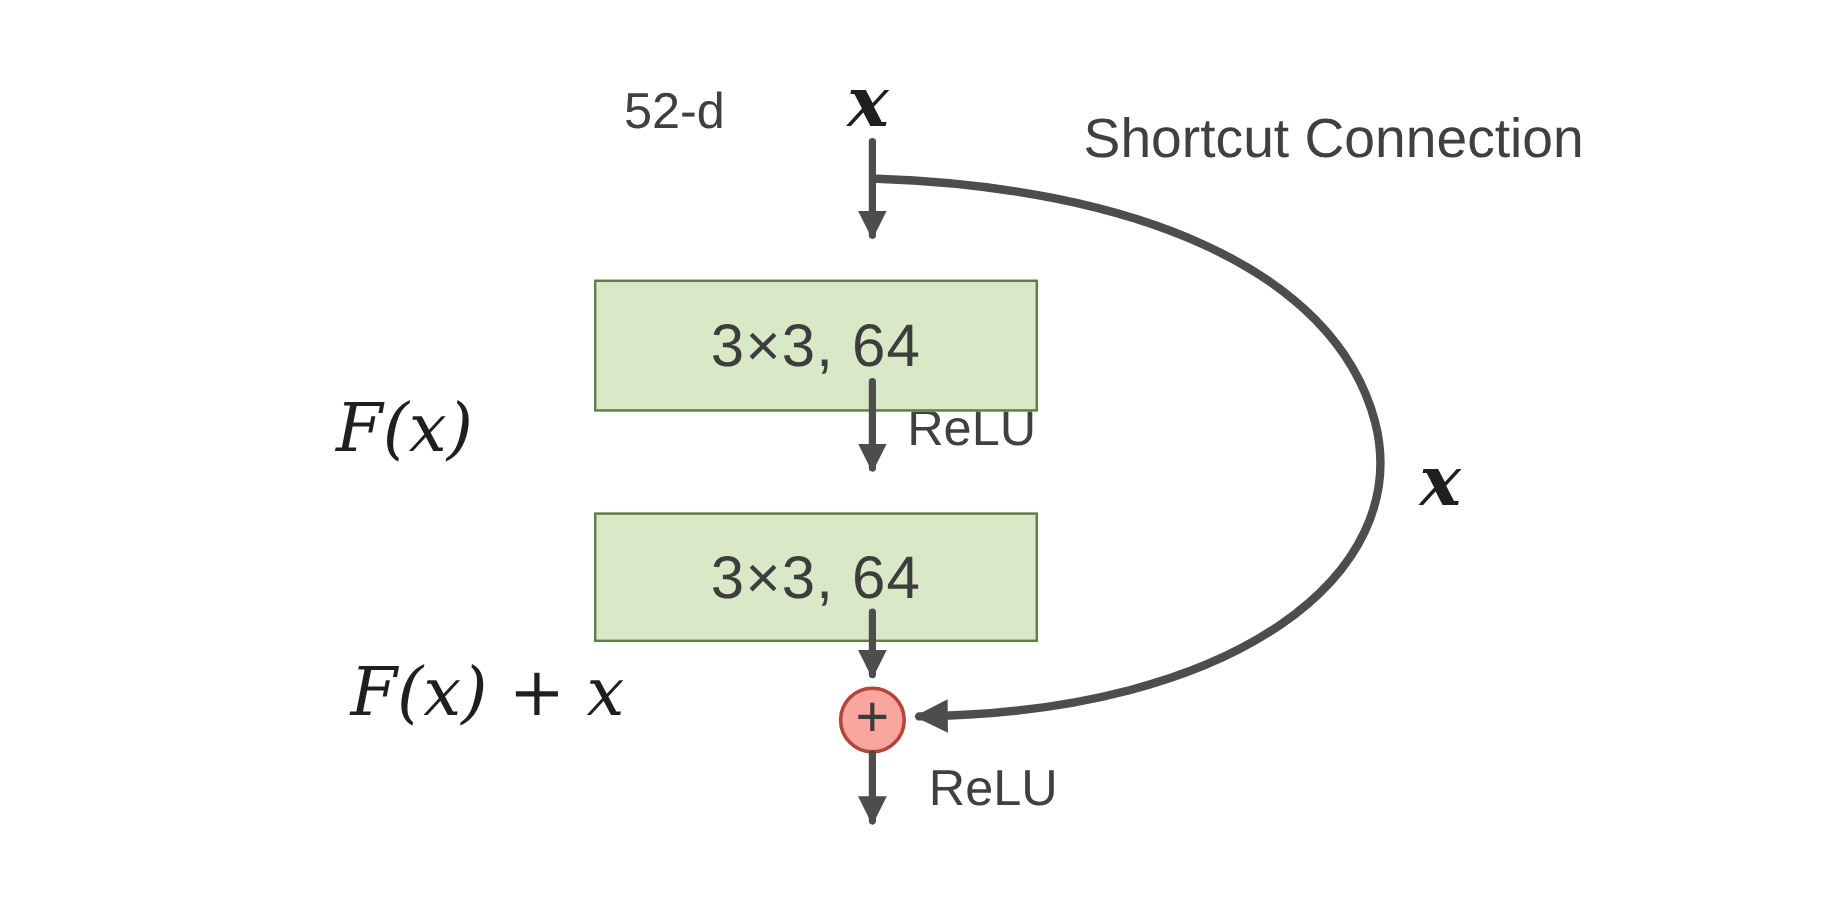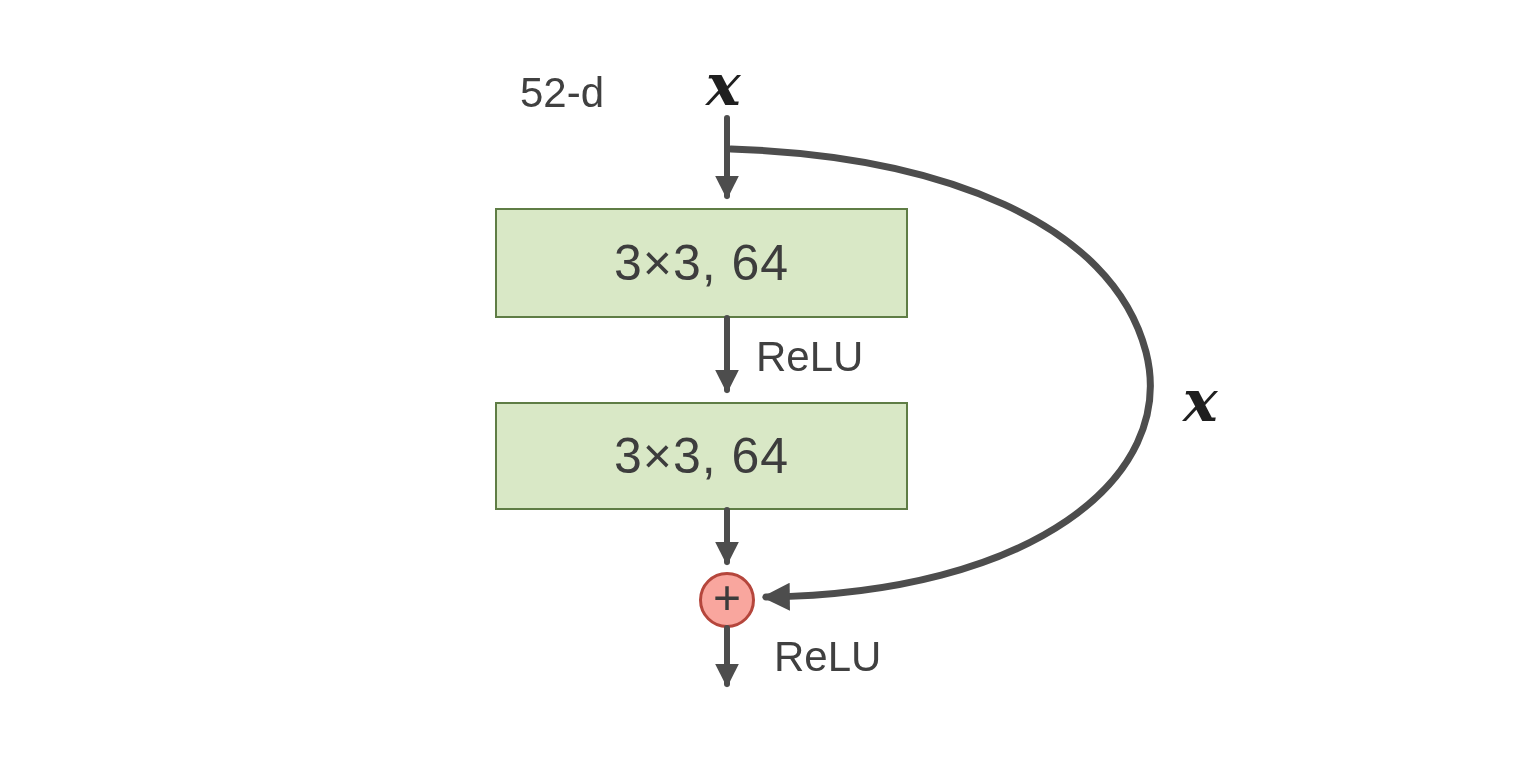--- a/index.html
+++ b/index.html
@@ -33,31 +33,32 @@
   .math{
     font-family:"DejaVu Serif","Liberation Serif",serif;
     font-style:italic;
     color:var(--math-text);
     white-space:nowrap;
     line-height:1;
   }
   .conv-block{
     position:absolute;
     left:495px;
-    width:413px;
+    width:370px;
     background:var(--block-fill);
     border:2px solid var(--block-border);
     box-sizing:border-box;
     display:flex;
     align-items:center;
     justify-content:center;
     font-size:50px;
     color:#3d3d3d;
     letter-spacing:1px;
     z-index:1;
+    margin-top:25px;
   }
   .conv-1{top:208px;height:110px;}
   .conv-2{top:402px;height:108px;}
   .sum-node{
     position:absolute;
     left:699px;
     top:572px;
     width:56px;
     height:56px;
     box-sizing:border-box;
@@ -100,24 +101,27 @@
 </style>
 </head>
 <body>
 
 <div class="stage">
 
   <div class="abs sans-label dim-label">52-d</div>
 
   <div class="abs math input-x">x</div>
 
+  <div class="abs sans-label shortcut-label">Shortcut Connection</div>
 
+  <div class="abs math fx-label">F(x)</div>
 
   <div class="abs sans-label relu-mid">ReLU</div>
 
+  <div class="abs math fxx-label">F(x) + x</div>
 
   <div class="abs sans-label relu-out">ReLU</div>
 
   <div class="abs math identity-x">x</div>
 
   <div class="conv-block conv-1">
     <span>3×3, 64</span>
   </div>
 
   <div class="conv-block conv-2">

